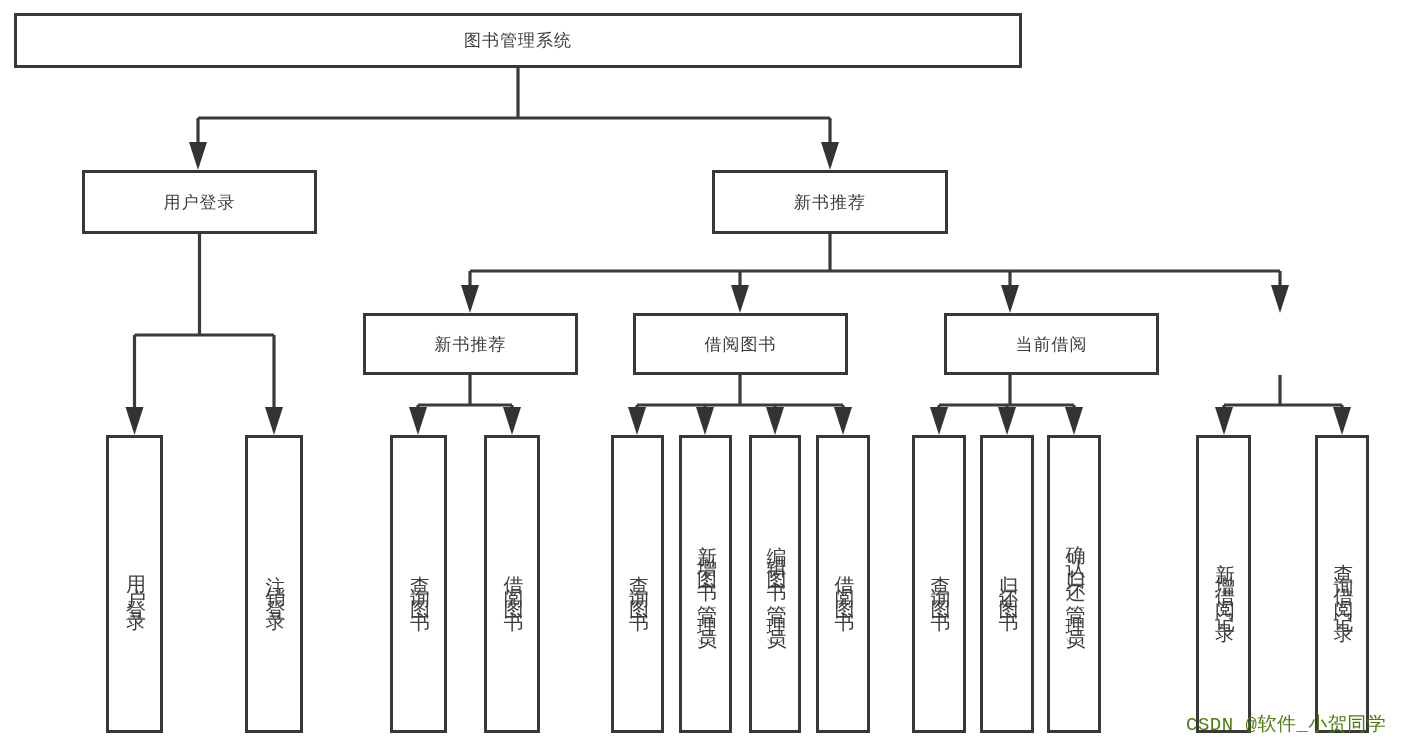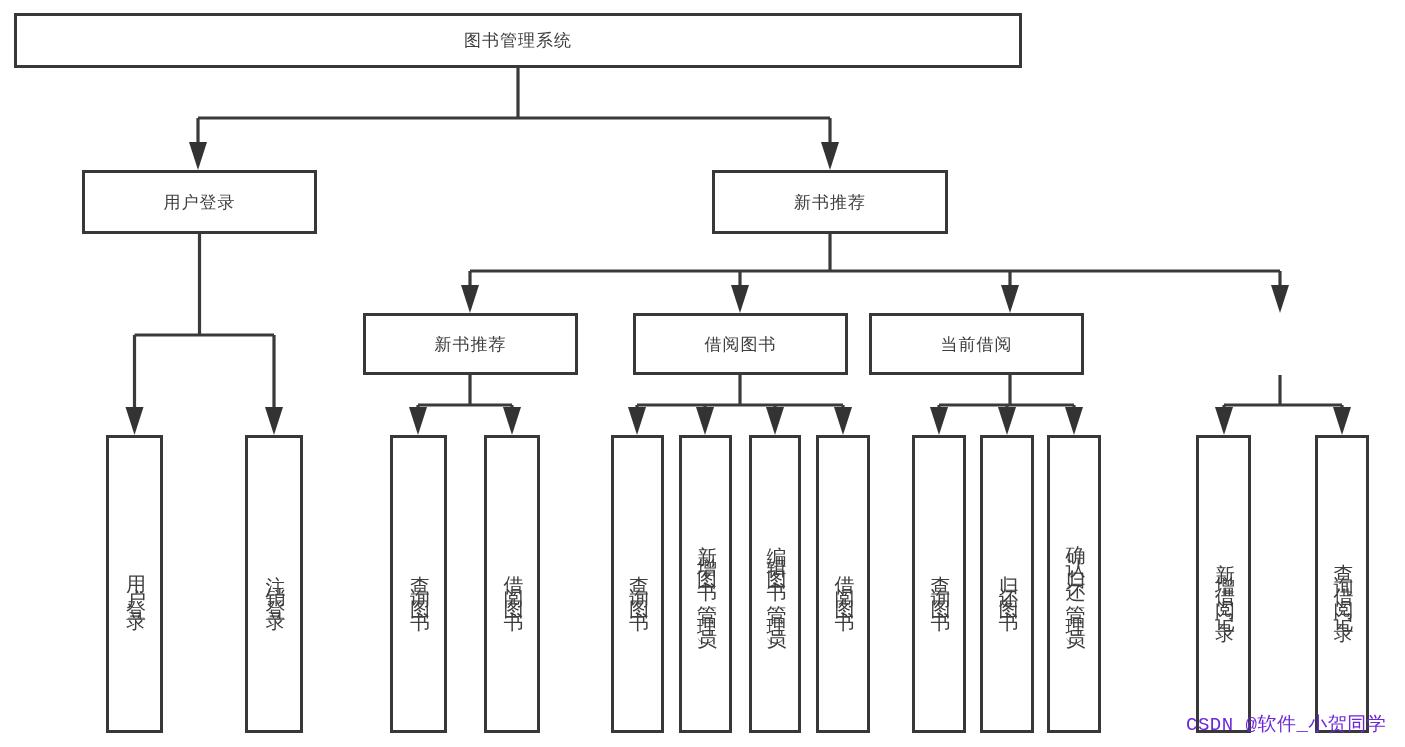--- a/index.html
+++ b/index.html
@@ -38,21 +38,21 @@
     text-orientation: mixed;
     font-size: 20px;
     letter-spacing: 12px;
     line-height: 1;
   }
   .watermark {
     position: absolute;
     left: 1186px;
     top: 711px;
     font-size: 19px;
-    color: #6d28d9;
+    color: #4d7c0f;
     letter-spacing: 0.5px;
     white-space: nowrap;
     z-index: 5;
   }
 </style>
 </head>
 <body>
 
 <div class="canvas">
 
@@ -132,21 +132,21 @@
     </g>
   </svg>
 
   <div class="node hbox" style="left:14px;top:13px;width:1008px;height:55px">图书管理系统</div>
 
   <div class="node hbox" style="left:82px;top:170px;width:235px;height:64px">用户登录</div>
   <div class="node hbox" style="left:712px;top:170px;width:236px;height:64px">新书推荐</div>
 
   <div class="node hbox" style="left:363px;top:313px;width:215px;height:62px">新书推荐</div>
   <div class="node hbox" style="left:633px;top:313px;width:215px;height:62px">借阅图书</div>
-  <div class="node hbox" style="left:869px;top:313px;width:215px;height:62px">当前借阅</div>
+  <div class="node hbox" style="left:944px;top:313px;width:215px;height:62px">当前借阅</div>
 
   <div class="node vbox" style="left:106px;top:435px;width:57px;height:298px">用户登录</div>
   <div class="node vbox" style="left:245px;top:435px;width:58px;height:298px">注销登录</div>
 
   <div class="node vbox" style="left:390px;top:435px;width:57px;height:298px">查询图书</div>
   <div class="node vbox" style="left:484px;top:435px;width:56px;height:298px">借阅图书</div>
 
   <div class="node vbox" style="left:611px;top:435px;width:53px;height:298px">查询图书</div>
   <div class="node vbox" style="left:679px;top:435px;width:53px;height:298px">新增图书（管理员）</div>
   <div class="node vbox" style="left:749px;top:435px;width:52px;height:298px">编辑图书（管理员）</div>

